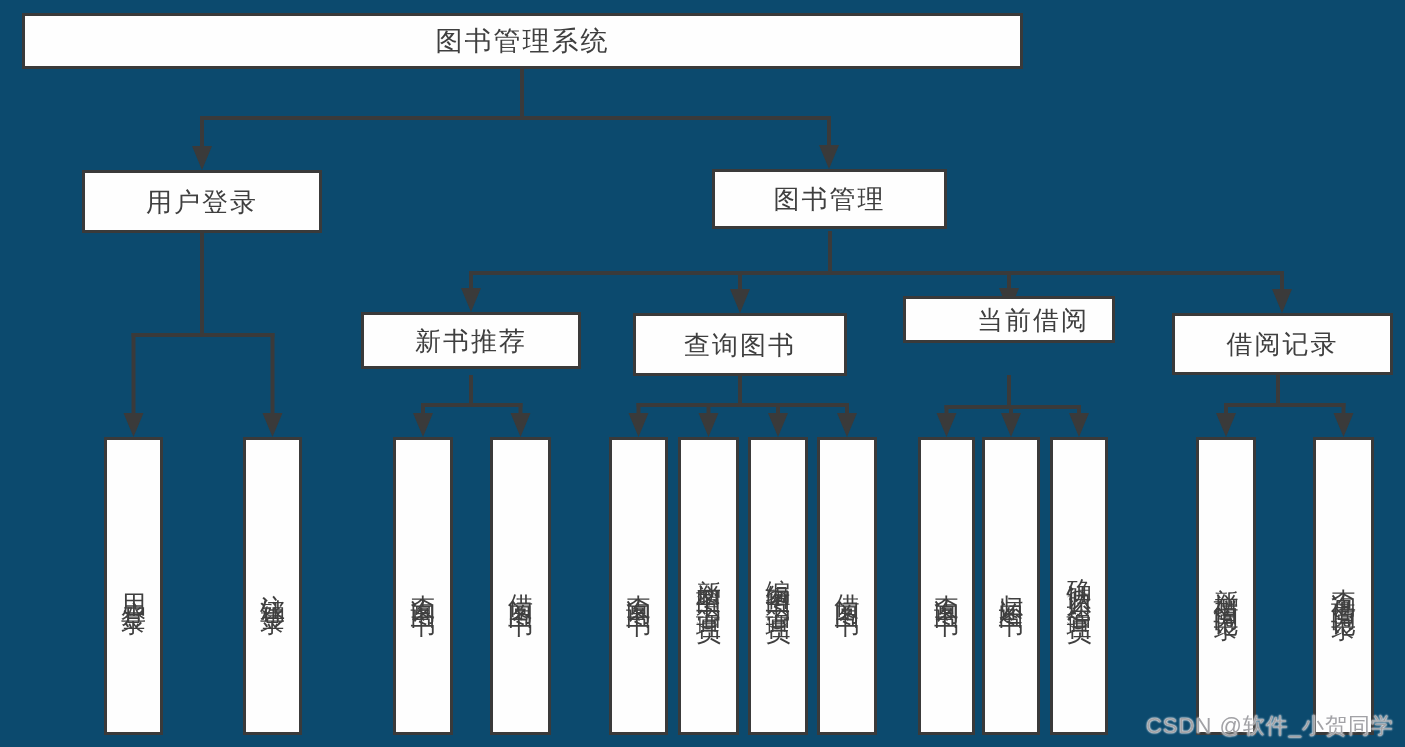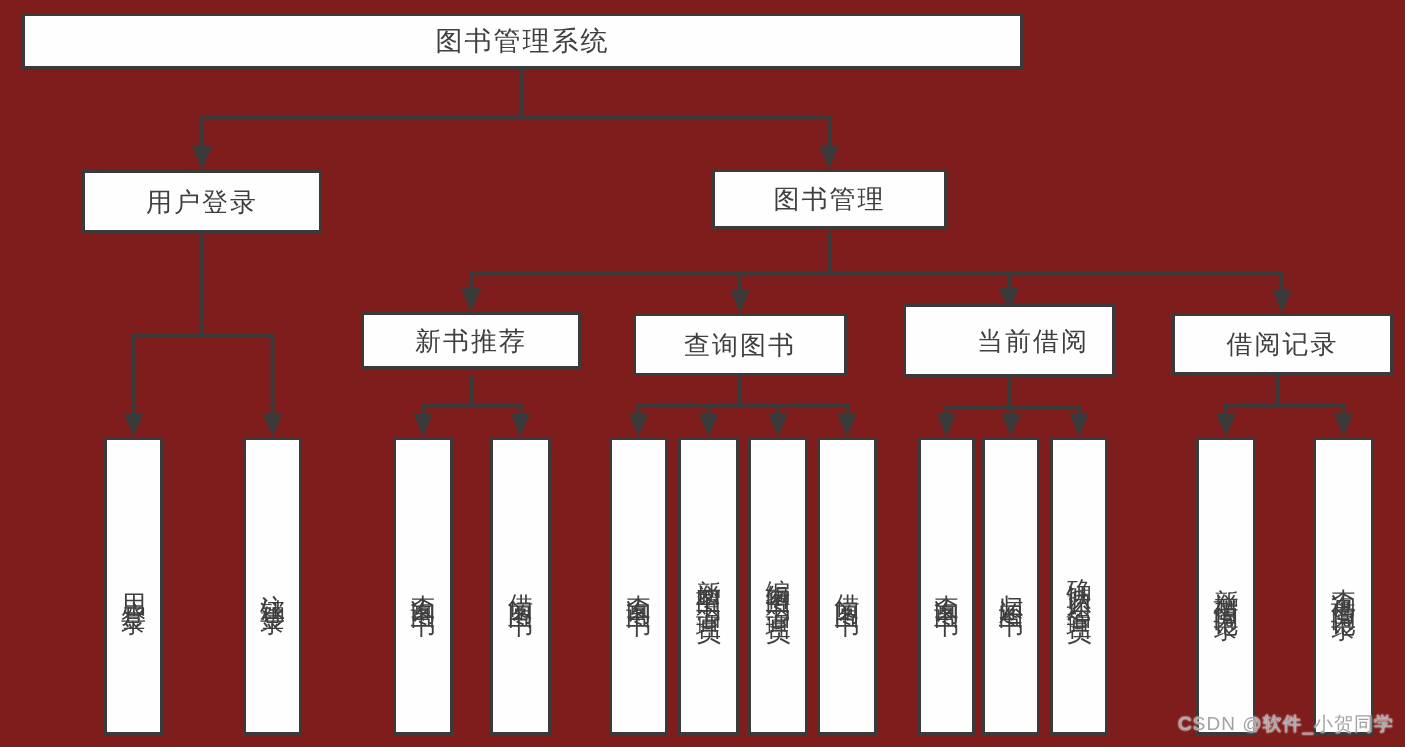--- a/index.html
+++ b/index.html
@@ -6,21 +6,21 @@
     --line:#3a3a3a;
     --text:#3f3f3f;
     --box-bg:#fefefe;
     --wm:#a2a2a6;
   }
   html,body{margin:0;padding:0;background:#ffffff;}
   body{font-family:"Liberation Sans","DejaVu Sans",sans-serif;}
   #canvas{
     position:relative;
     width:1405px;height:747px;
-    background:#7f1d1d;
+    background:#0c4a6e;
     overflow:hidden;
   }
   #wires{position:absolute;left:0;top:0;z-index:1;}
   .node{
     position:absolute;
     box-sizing:border-box;
     border:3px solid var(--line);
     background:var(--box-bg);
     display:flex;align-items:center;justify-content:center;
     z-index:2;
@@ -40,41 +40,41 @@
     font-size:25px;
     letter-spacing:6px;
     line-height:1;
   }
   
   #root-box   {left:22px;  top:13px;  width:1001px; height:56px;}
   #n-user     {left:82px;  top:170px; width:240px;  height:63px;}
   #n-mgmt     {left:712px; top:169px; width:235px;  height:60px;}
   #n-newrec   {left:361px; top:312px; width:220px;  height:57px;}
   #n-borrow   {left:633px; top:313px; width:214px;  height:63px;}
-  #n-current  {left:903px; top:304px; width:212px;  height:73px;padding-left:48px;}
+  #n-current  {left:903px; top:296px; width:212px;  height:47px;padding-left:48px;}
   #n-records  {left:1172px;top:313px; width:221px;  height:62px;}
   
   #lf-a1{left:104px; width:59px;}
   #lf-a2{left:243px; width:59px;}
   #lf-b1{left:393px; width:60px;}
   #lf-b2{left:490px; width:61px;}
   #lf-c1{left:609px; width:59px;}
   #lf-c2{left:678px; width:61px;}
   #lf-c3{left:748px; width:60px;}
   #lf-c4{left:817px; width:60px;}
   #lf-d1{left:918px; width:57px;}
   #lf-d2{left:982px; width:58px;}
   #lf-d3{left:1050px;width:58px;}
   #lf-e1{left:1196px;width:60px;}
   #lf-e2{left:1313px;width:61px;}
   #watermark{
     position:absolute;
     right:11px;top:711px;
     z-index:5;
-    font-size:19px;
+    font-size:22px;
     letter-spacing:1px;
     color:var(--wm);
     white-space:nowrap;
     text-shadow:0 0 2px #ffffff,0 0 2px #ffffff;
   }
 </style>
 </head>
 <body>
 
 <div id="canvas">

